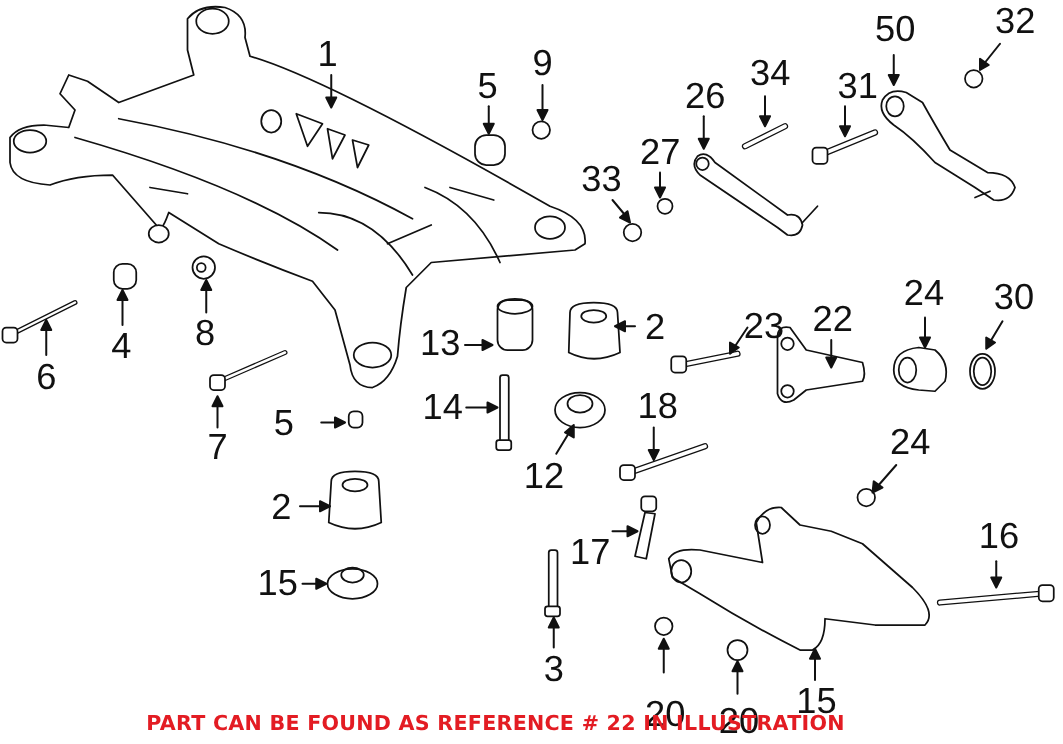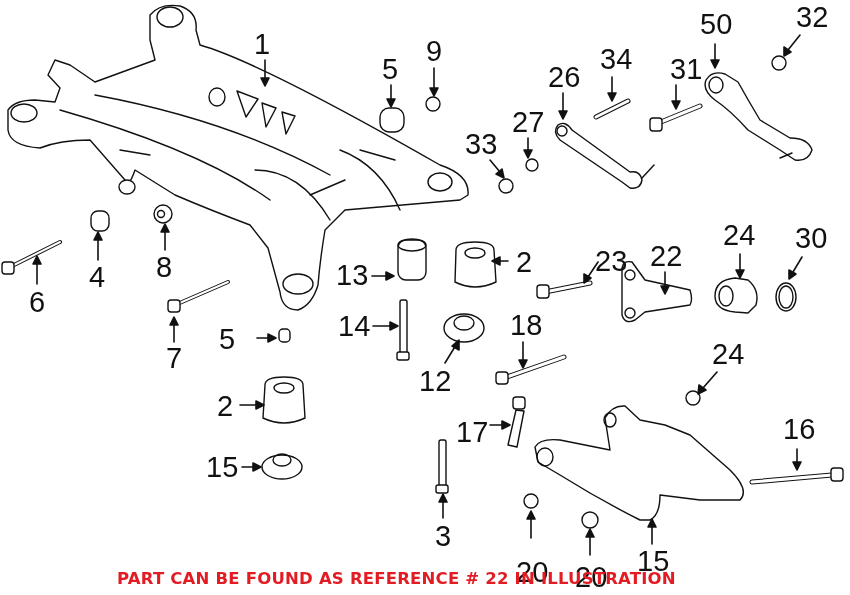--- a/index.html
+++ b/index.html
@@ -241,21 +241,21 @@
   <div class="lbl" style="left:166px;top:344px">7</div>
   <div class="lbl" style="left:156px;top:253px">8</div>
   <div class="lbl" style="left:426px;top:37px">9</div>
   <div class="lbl" style="left:219px;top:325px">5</div>
   <div class="lbl" style="left:206px;top:453px">15</div>
   <div class="lbl" style="left:419px;top:367px">12</div>
   <div class="lbl" style="left:336px;top:261px">13</div>
   <div class="lbl" style="left:338px;top:312px">14</div>
   <div class="lbl" style="left:637px;top:547px">15</div>
   <div class="lbl" style="left:783px;top:415px">16</div>
-  <div class="lbl" style="left:456px;top:418px">17</div>
+  <div class="lbl" style="left:456px;top:428px">17</div>
   <div class="lbl" style="left:510px;top:311px">18</div>
   <div class="lbl" style="left:575px;top:563px">20</div>
   <div class="lbl" style="left:516px;top:558px">20</div>
   <div class="lbl" style="left:712px;top:340px">24</div>
   <div class="lbl" style="left:650px;top:242px">22</div>
   <div class="lbl" style="left:595px;top:247px">23</div>
   <div class="lbl" style="left:723px;top:221px">24</div>
   <div class="lbl" style="left:795px;top:224px">30</div>
   <div class="lbl" style="left:548px;top:63px">26</div>
   <div class="lbl" style="left:512px;top:108px">27</div>

